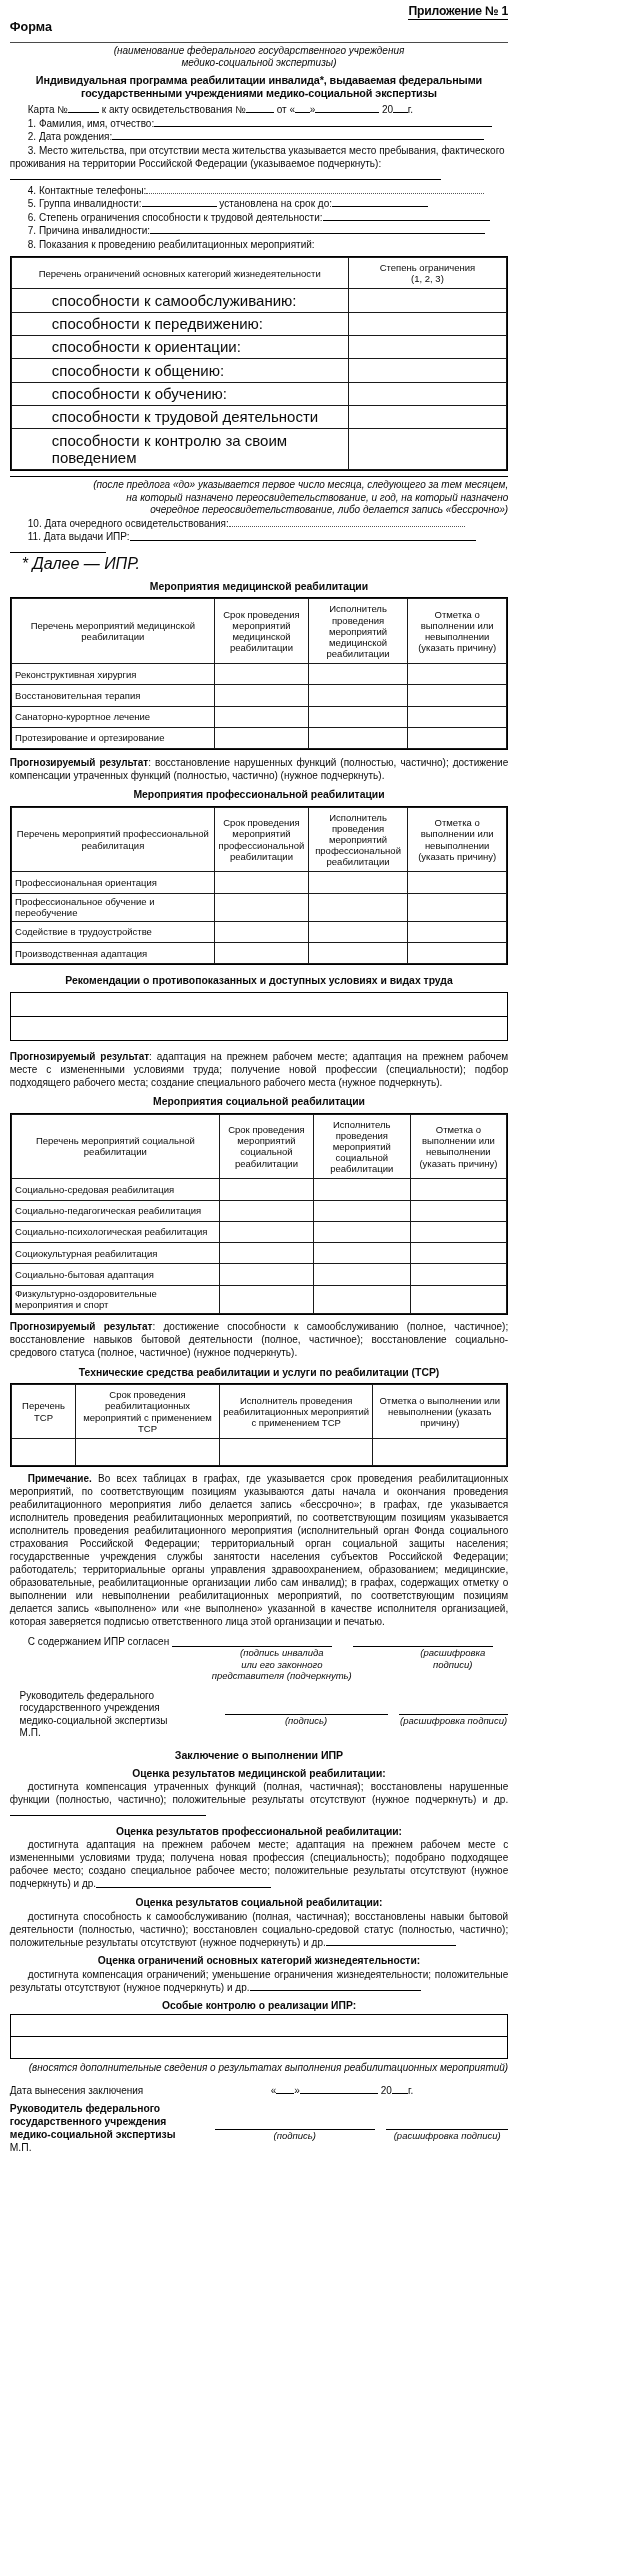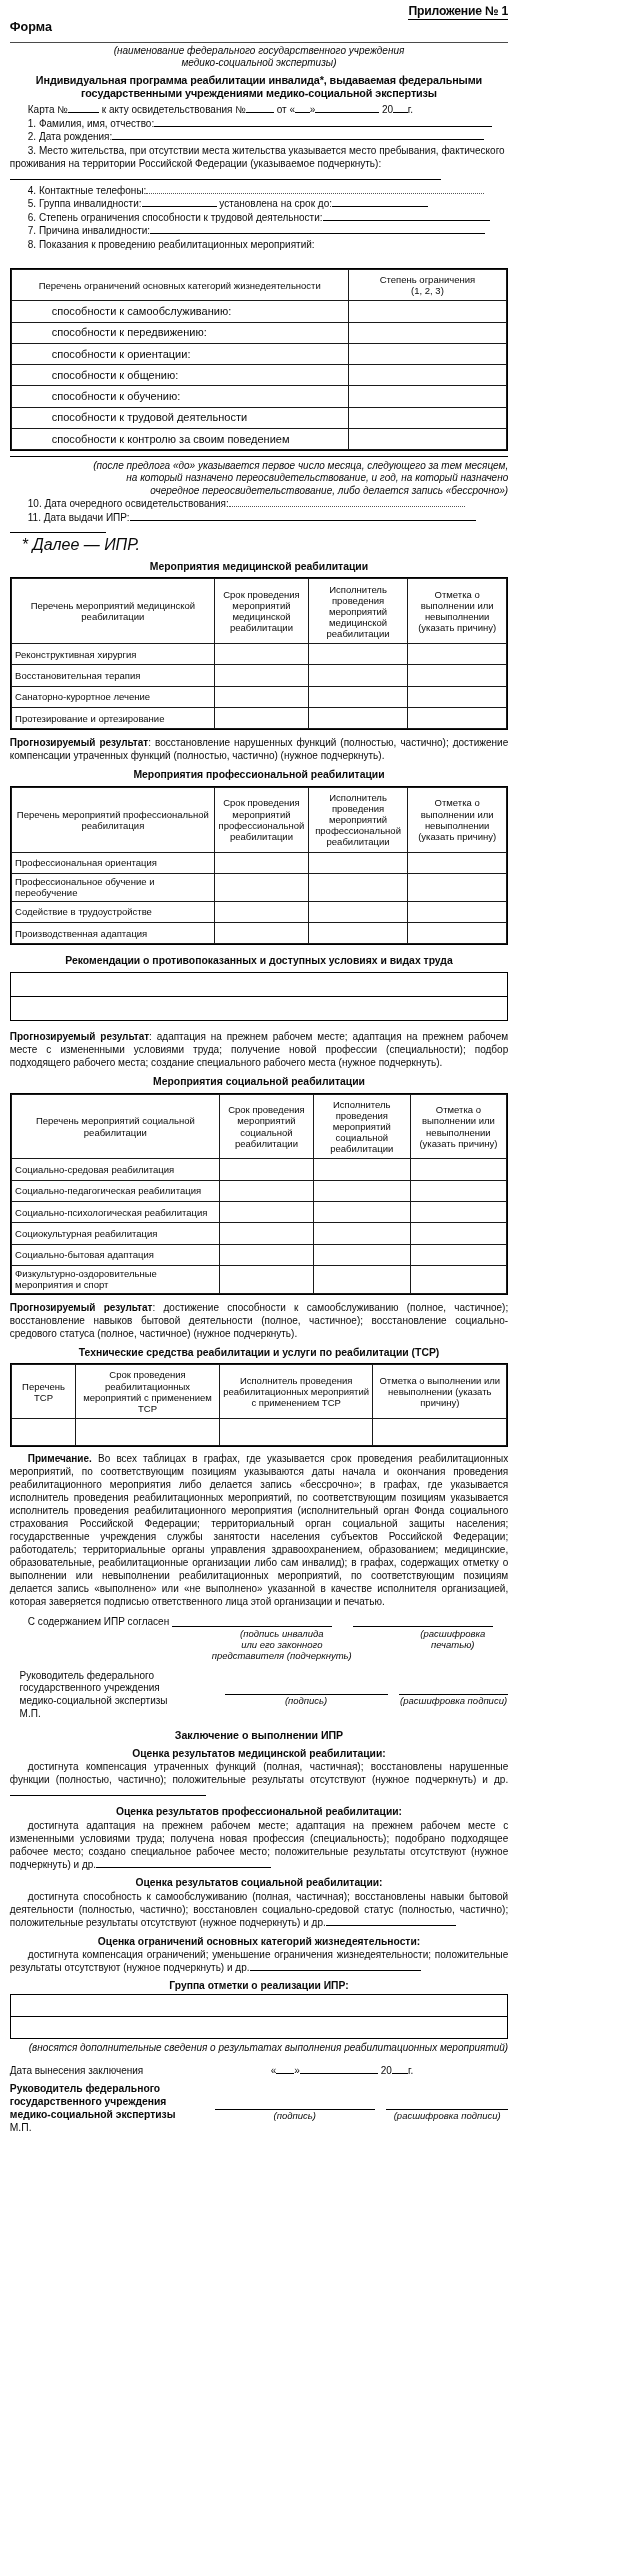--- a/index.html
+++ b/index.html
@@ -98,21 +98,21 @@
     padding:4.1px 2.4px;
   }
   table.grid td.lbl{
     text-align:left;
     height:15.5px;
   }
   .outer{border:1.6px solid #000;}
   .outer > table.grid{border:0;}
 
   
-  .tbl-lim td.lbl{height:16.3px;font-size:11px;padding-left:40px;}
+  .tbl-lim td.lbl{height:16.3px;font-size:15px;padding-left:40px;}
 
   .note{
     font-size:10px;
     line-height:1.3;
     text-align:justify;
     margin:5.7px 0 0 0;
   }
   .note .lead{font-weight:bold;}
 
   .smallrule{
@@ -229,21 +229,21 @@
       <span>7.</span>
       <span>Причина инвалидности:</span><span class="fill" style="width:calc(100% - 145px)"></span>
     </p>
 
     <p class="ind">
       <span>8.</span>
       <span>Показания к проведению реабилитационных мероприятий:</span>
     </p>
   </div>
 
-  <div class="outer" style="margin-top:17px">
+  <div class="outer" style="margin-top:5px">
     <table class="grid tbl-lim">
       <colgroup>
           <col style="width:68%">
           <col style="width:32%">
         </colgroup>
       <thead>
         <tr>
           <th>Перечень ограничений основных категорий жизнедеятельности</th>
           <th>
             <span>Степень ограничения</span><br>
@@ -514,21 +514,21 @@
     <div style="display:flex;font-size:9.5px;margin-top:0.8px">
       <span style="flex:0 0 192px"></span>
       <span class="sigcap" style="flex:0 0 160px">
         <span>(подпись инвалида</span><br>
         <span>или его законного</span><br>
         <span>представителя (подчеркнуть)</span>
       </span>
       <span style="flex:0 0 21px"></span>
       <span class="sigcap" style="flex:0 0 140px">
         <span>(расшифровка</span><br>
-        <span>печатью)</span>
+        <span>подписи)</span>
       </span>
     </div>
   </div>
 
   <div style="margin-top:8.1px;display:flex;align-items:flex-end;font-size:10px">
     <div style="flex:0 0 205px;line-height:1.26;padding-left:9.8px">
       <div>Руководитель федерального</div>
       <div>государственного учреждения</div>
       <div>медико-социальной экспертизы</div>
       <div>М.П.</div>
@@ -561,21 +561,21 @@
   <div class="subconcl">Оценка результатов социальной реабилитации:</div>
   <p class="para" style="text-indent:18px">
     <span>достигнута способность к самообслуживанию (полная, частичная); восстановлены навыки бытовой деятельности (полностью, частично); восстановлен социально-средовой статус (полностью, частично); положительные результаты отсутствуют (нужное подчеркнуть) и др.</span><span class="fill" style="width:130px"></span>
   </p>
 
   <div class="subconcl">Оценка ограничений основных категорий жизнедеятельности:</div>
   <p class="para" style="text-indent:18px">
     <span>достигнута компенсация ограничений; уменьшение ограничения жизнедеятельности; положительные результаты отсутствуют (нужное подчеркнуть) и др.</span><span class="fill" style="width:171px"></span>
   </p>
 
-  <div class="subconcl" style="margin-top:5.7px">Группа отметки о реализации ИПР:</div>
+  <div class="subconcl" style="margin-top:5.7px">Особые контролю о реализации ИПР:</div>
 
   <div class="blockbox" style="margin-top:3.3px;border-width:1.3px">
     <div class="row" style="height:21px"></div>
     <div class="row" style="height:21px;border-bottom:0"></div>
   </div>
 
   <div class="italcenter" style="margin-top:2.4px">(вносятся дополнительные сведения о результатах выполнения реабилитационных мероприятий)</div>
 
   <div class="lines" style="margin-top:10px">
     <p>

